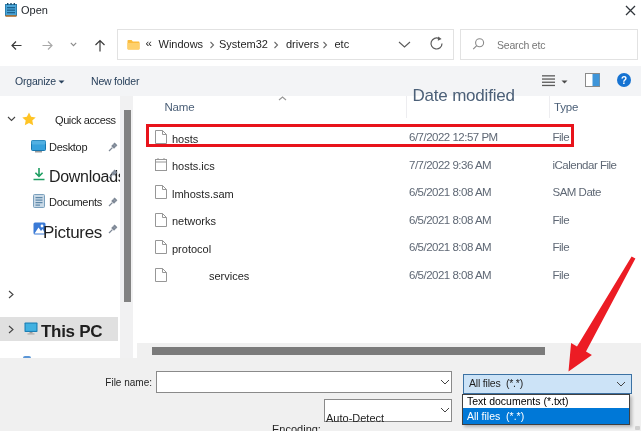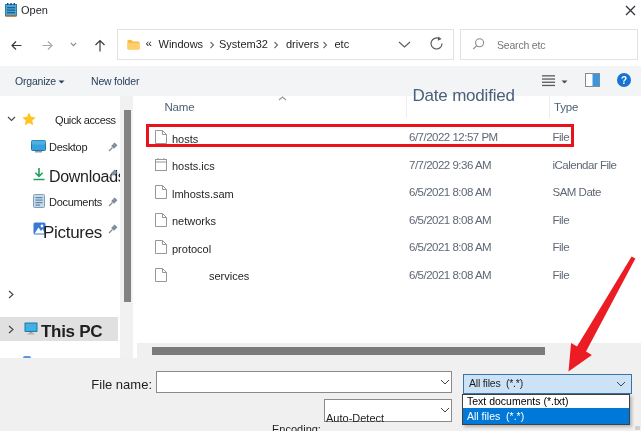--- a/index.html
+++ b/index.html
@@ -234,21 +234,21 @@
   <path d="M7.5 0.5 L7.5 4.5 L11.5 4.5" fill="none" stroke="#979797" stroke-width="1"></path>
 </svg>
 <div class="abs txt" style="left:172px; top:270px; font-size:11px; color:#1f1f1f;margin-left:37px;">services</div>
 <div class="abs txt" style="left:409px; top:268.5px; font-size:11.5px; letter-spacing:-0.5px; color:#5f6875;">6/5/2021 8:08 AM</div>
 <div class="abs txt" style="left:552.5px; top:268.5px; font-size:11.5px; letter-spacing:-0.5px; color:#5f6875;">File</div>
 
 <div class="abs" style="left:137px; top:343px; width:504px; height:15px; background:#f0f0f0;"></div>
 <div class="abs" style="left:152px; top:347px; width:393px; height:8px; background:#7b7b7b;"></div>
 
 <div class="abs" style="left:0; top:358px; width:641px; height:73px; background:#f0f0f0;"></div>
-<div class="abs txt" style="right:489px; top:377px; font-size:13px; color:#1f1f1f;">File name:</div>
+<div class="abs txt" style="right:489px; top:377px; font-size:10px; color:#1f1f1f;">File name:</div>
 <div class="abs" style="left:156px; top:371px; width:296px; height:22px; background:#fff; border:1px solid #8a8a8a;"></div>
 <svg class="abs" style="left:440px; top:379px;" width="10" height="6" viewBox="0 0 10 6">
     <path d="M1 1 L5 5 L9 1" stroke="#444" stroke-width="1" fill="none"></path>
   </svg>
 
 <div class="abs txt" style="left:272px; top:403px; font-size:11px; color:#1f1f1f;margin-top:20px;">Encoding:</div>
 <div class="abs" style="left:324px; top:399px; width:128px; height:23px; background:#fff; border:1px solid #8a8a8a;"></div>
 <div class="abs txt" style="left:326px; top:403.5px; font-size:11px; color:#1f1f1f;margin-top:8px;">Auto-Detect</div>
 <svg class="abs" style="left:440px; top:407px;" width="10" height="6" viewBox="0 0 10 6">
     <path d="M1 1 L5 5 L9 1" stroke="#444" stroke-width="1" fill="none"></path>

